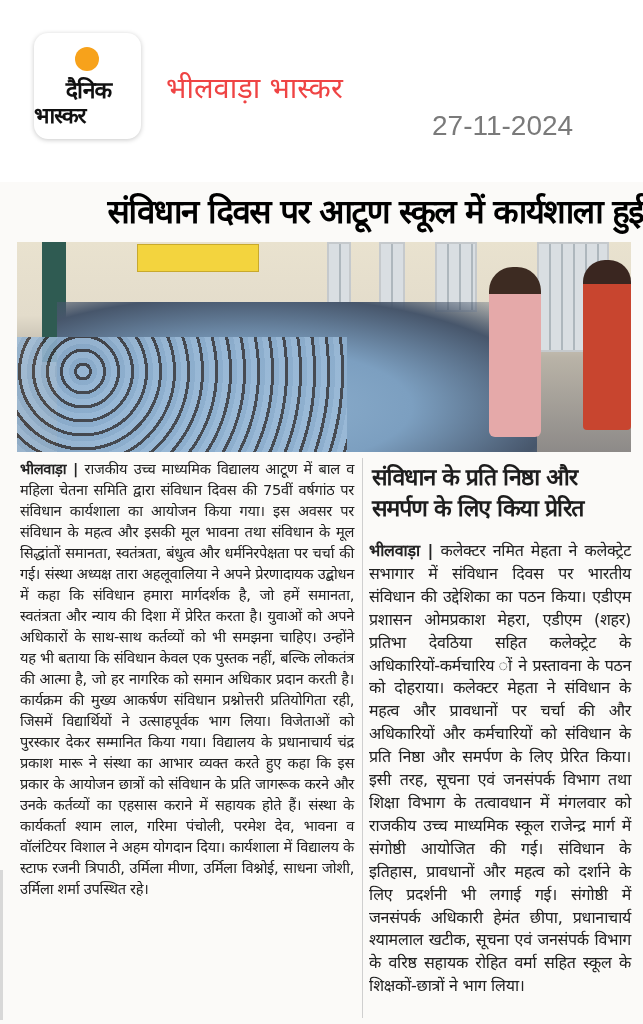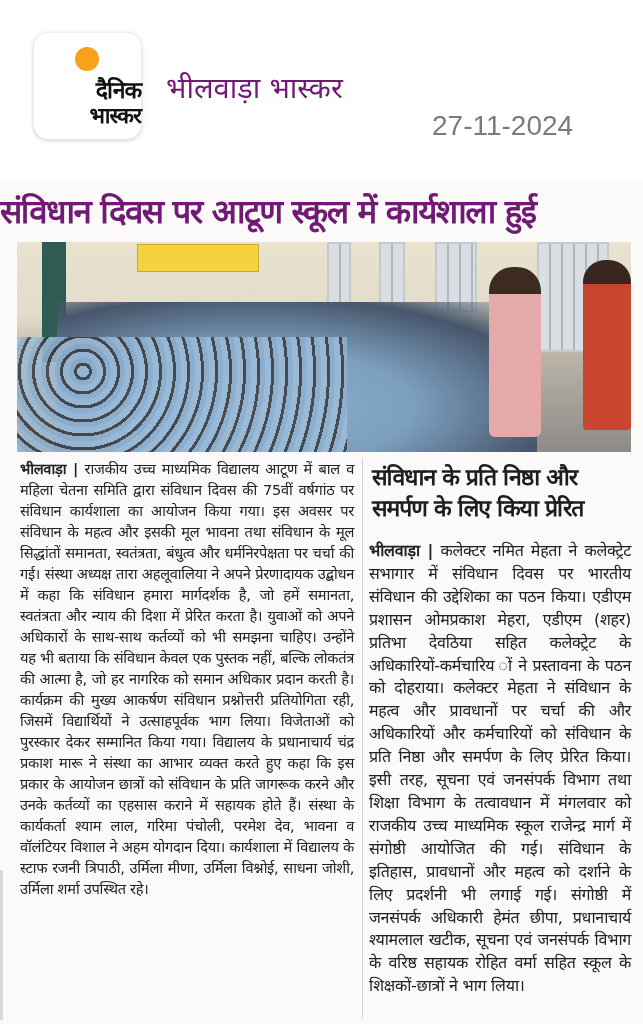--- a/index.html
+++ b/index.html
@@ -3,27 +3,27 @@
 <meta charset="utf-8">
 <style>
   * { box-sizing: border-box; margin: 0; padding: 0; }
   html, body { width: 643px; height: 1024px; background: #ffffff; overflow: hidden; }
   body { font-family: "DejaVu Sans", sans-serif; color: #1a1a1a; position: relative; }
 
   .header { position: absolute; left: 0; top: 0; width: 643px; height: 160px; background: #ffffff; }
   .logo { position: absolute; left: 34px; top: 33px; width: 107px; height: 106px; background: #ffffff;
           border-radius: 14px; box-shadow: 0 1px 5px rgba(0,0,0,0.22); }
   .logo-sun { position: absolute; left: 41px; top: 14px; width: 24px; height: 24px; border-radius: 50%; background: #f7a21b; }
-  .logo-line1 { position: absolute; left: 0; width: 109px; top: 40px; text-align: center; font-weight: bold; font-size: 23px; letter-spacing: -1px; color: #111; margin-left: 30px; }
-  .logo-line2 { position: absolute; left: 0; width: 107px; top: 66px; text-align: right; font-weight: bold; font-size: 22px; letter-spacing: -1px; color: #111; }
-  .edition { position: absolute; left: 166px; top: 67px; font-size: 29px; color: #701a75; font-weight: normal; }
+  .logo-line1 { position: absolute; left: 0; width: 109px; top: 40px; text-align: center; font-weight: bold; font-size: 23px; letter-spacing: -1px; color: #111; }
+  .logo-line2 { position: absolute; left: 0; width: 107px; top: 66px; text-align: left; font-weight: bold; font-size: 22px; letter-spacing: -1px; color: #111; }
+  .edition { position: absolute; left: 166px; top: 67px; font-size: 29px; color: #ef4444; font-weight: normal; }
   .date { position: absolute; left: 432px; top: 69px; font-size: 28px; color: #7a7a7a; font-family: "Liberation Sans", sans-serif; margin-top: 41px; }
 
   .clip { position: absolute; left: 0; top: 182px; width: 643px; height: 842px; background: #fbfaf8; }
-  .headline { position: absolute; left: 0; top: 188px; width: 643px; text-align: left; font-size: 33px; font-weight: bold; color: #701a75; letter-spacing: -1.5px; }
+  .headline { position: absolute; left: 0; top: 188px; width: 643px; text-align: right; font-size: 33px; font-weight: bold; color: #000000; letter-spacing: -1.5px; }
 
   .photo { position: absolute; left: 17px; top: 242px; width: 614px; height: 210px; overflow: hidden;
            background: linear-gradient(180deg, #e9e2cf 0%, #e3dccb 35%, #b9b3a7 55%, #8d8a88 100%); }
   .wall-door { position: absolute; left: 25px; top: 0; width: 24px; height: 120px; background: #2f5b52; }
   .banner { position: absolute; left: 120px; top: 2px; width: 122px; height: 28px; background: #f3d43e; border: 1px solid #c8a92d; }
   .window { position: absolute; top: 0; height: 70px; border: 2px solid #c5c9cc; background: repeating-linear-gradient(90deg, #d9dee2 0 10px, #aeb7bd 10px 12px); }
   .crowd { position: absolute; left: 40px; top: 60px; width: 480px; height: 150px;
            background: radial-gradient(ellipse at 40% 70%, #8fb1cf 0%, #7c9fc0 40%, #47566b 75%, transparent 100%); }
   .crowd2 { position: absolute; left: 0; top: 95px; width: 330px; height: 115px;
             background: repeating-radial-gradient(circle at 20% 30%, #9dbcd9 0 6px, #3b3a3d 6px 9px, #8fb0cf 9px 14px); opacity: 0.85; }

